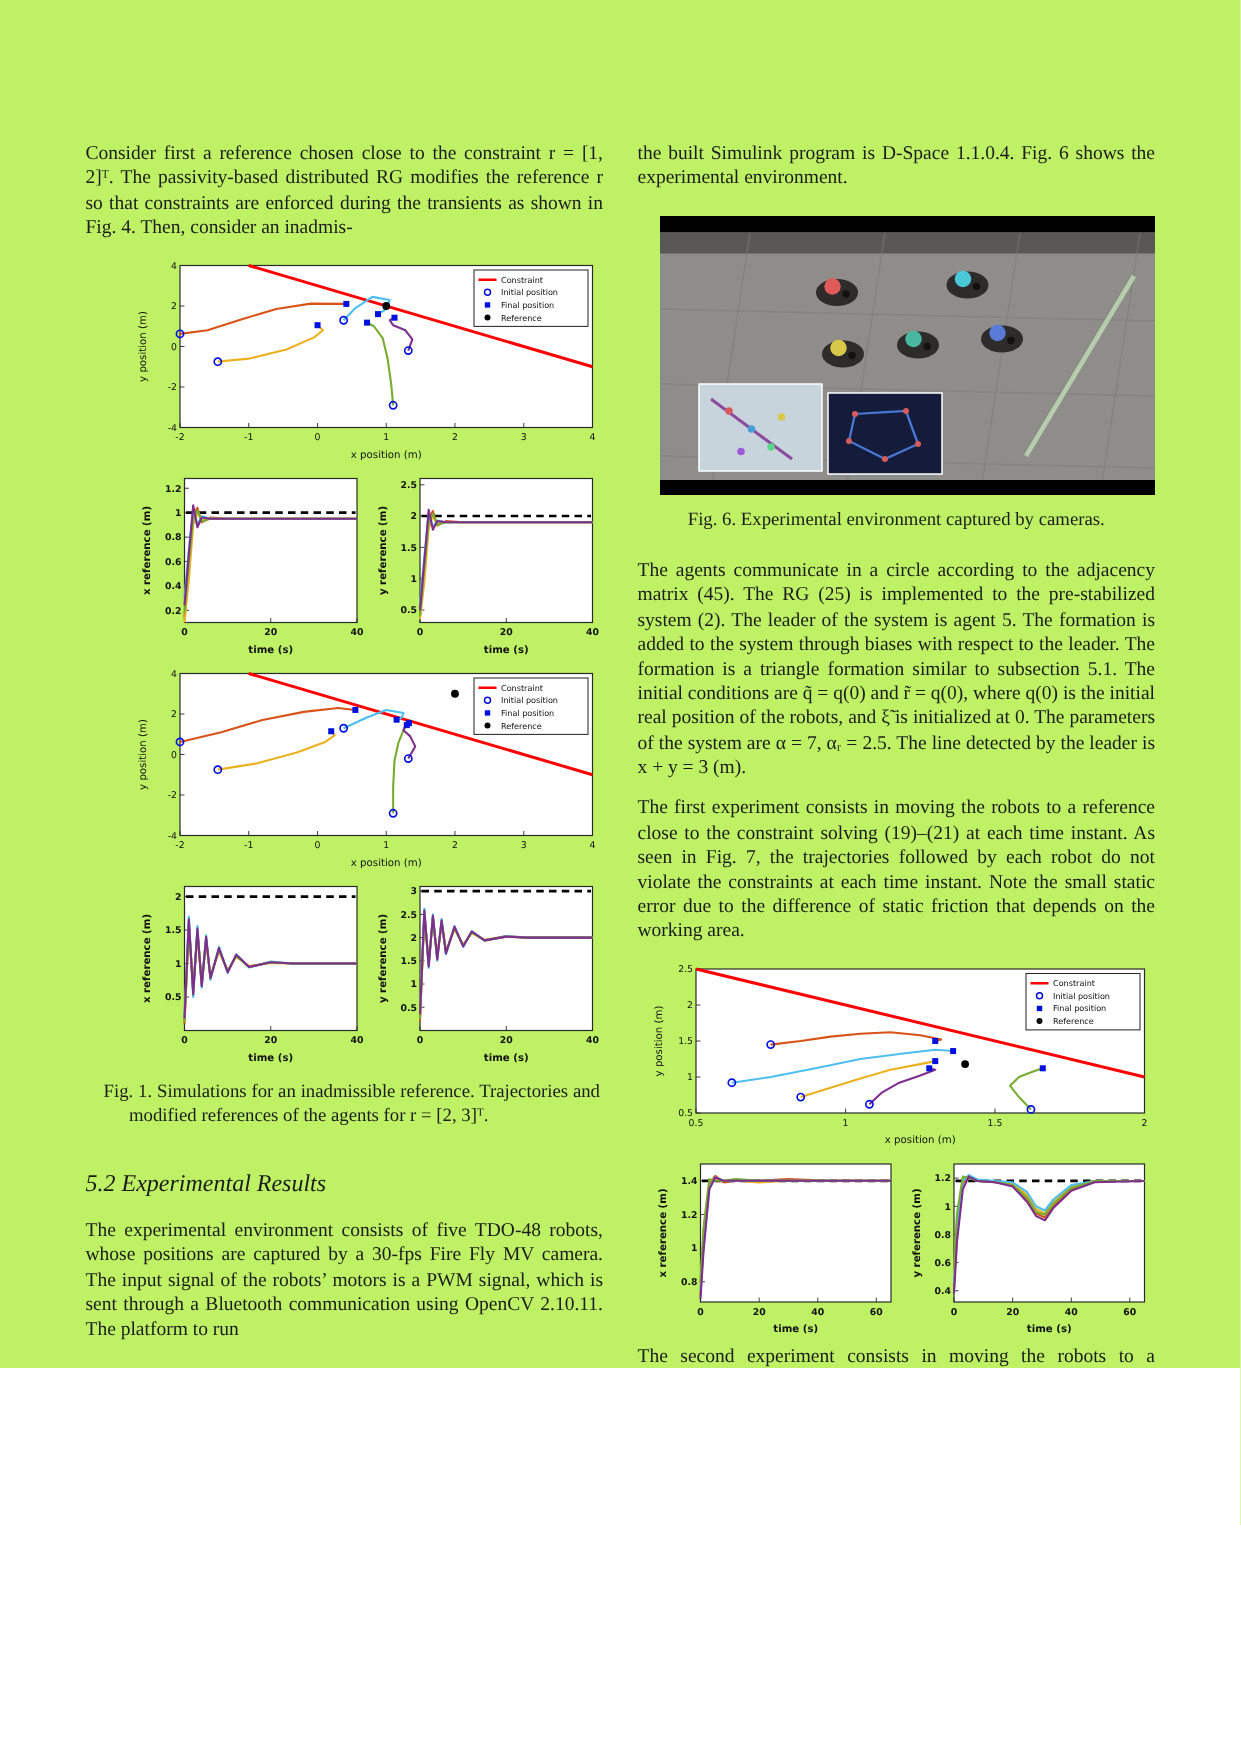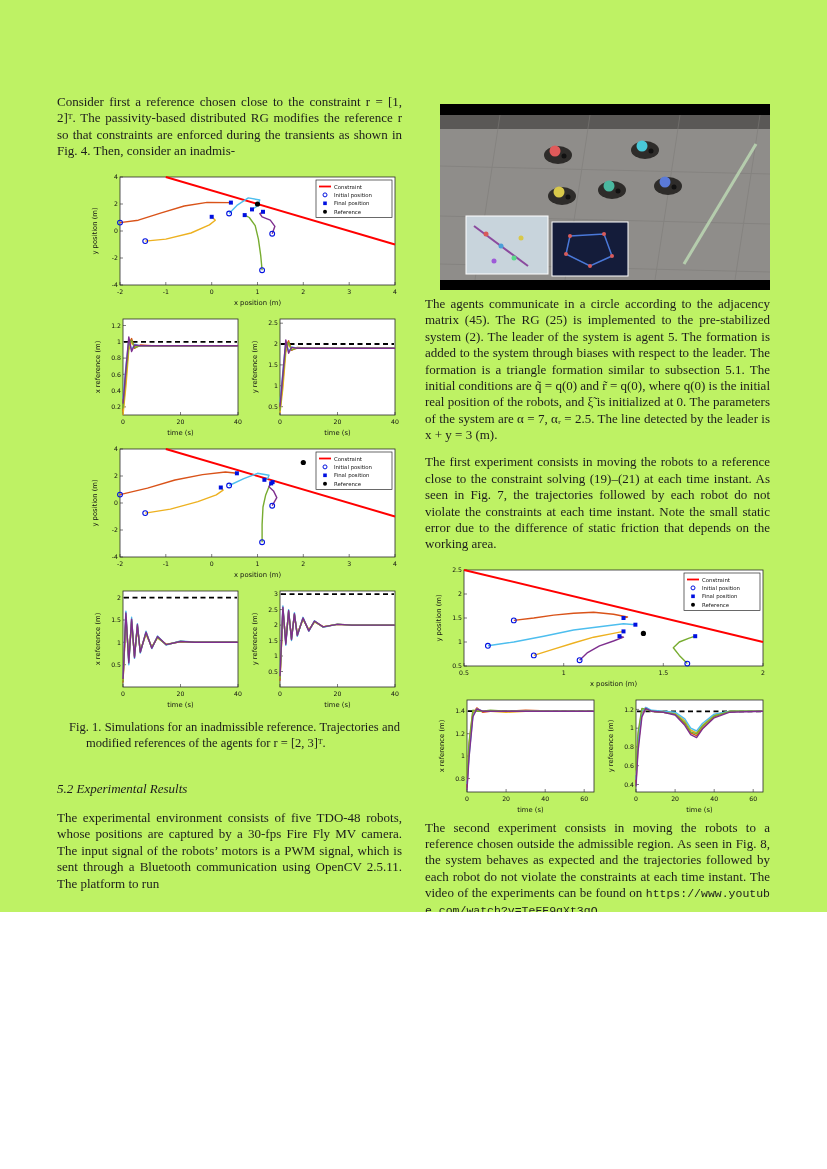--- a/index.html
+++ b/index.html
@@ -3,26 +3,26 @@
 <meta charset="utf-8">
 <style>
   html,body{margin:0;padding:0;background:#ffffff;}
   .page{position:relative;width:827px;height:912px;background:#bef264;overflow:hidden;
         font-family:"Liberation Serif","DejaVu Serif",serif;color:#1c1c1c;padding-left:36px;}
   .col{position:absolute;top:94px;width:345px;}
   .col-left{left:57px;}
   .col-right{left:425px;}
   p.body{font-size:13px;line-height:1.26;text-align:justify;margin:0 0 11px 0;}
   .fig{margin:4px 0 6px 0;display:flex;flex-direction:column;align-items:flex-end;}
-  .chart-row{display:flex;gap:5px;margin-top:6px;}
+  .chart-row{display:flex;gap:5px;margin-top:6px;font-weight:bold;}
   .chart{line-height:0;}
   .caption{font-size:12.5px;line-height:1.3;margin:10px 2px 12px 12px;padding-left:17px;
            text-indent:-17px;text-align:justify;align-self:stretch;}
   .caption.center{text-align:center;padding-left:0;text-indent:0;margin:8px 0 12px 0;}
-  h3.subsec{font-size:13px;font-style:italic;font-weight:normal;margin:18px 0 13px 0;}
+  h3.subsec{font-size:16px;font-style:italic;font-weight:normal;margin:18px 0 13px 0;}
   .mono{font-family:"Liberation Mono","DejaVu Sans Mono",monospace;font-size:11.5px;
         color:#1c1c1c;text-decoration:none;word-break:break-all;}
   .photo{line-height:0;margin:6px 0 0 0;}
 </style>
 </head>
 <body>
 
 <div class="page">
 
   <div class="col col-left">
@@ -255,24 +255,25 @@
               <polyline fill="none" stroke="#7e2f8e" stroke-width="1.4" stroke-linejoin="round" points="30.0,91.2 32.9,22.1 35.8,59.3 38.6,25.5 41.5,54.6 44.4,28.6 47.3,50.6 53.0,32.9 58.8,45.9 64.5,36.0 73.1,41.9 87.5,39.4 101.9,40.1 145.0,40.1"></polyline>
               <text x="87.5" y="122" font-size="6.8" text-anchor="middle" fill="#111">time (s)</text>
               <text transform="translate(7,54) rotate(-90)" font-size="6.8" text-anchor="middle" fill="#111">y reference (m)</text>
             </svg></div>
       </div>
       <figcaption class="caption">Fig. 1. Simulations for an inadmissible reference. Trajectories and modified references of the agents for r = [2, 3]ᵀ.</figcaption>
     </figure>
 
     <h3 class="subsec">5.2 Experimental Results</h3>
 
-    <p class="body">The experimental environment consists of five TDO-48 robots, whose positions are captured by a 30-fps Fire Fly MV camera. The input signal of the robots’ motors is a PWM signal, which is sent through a Bluetooth communication using OpenCV 2.5.11. The platform to run</p>
+    <p class="body">The experimental environment consists of five TDO-48 robots, whose positions are captured by a 30-fps Fire Fly MV camera. The input signal of the robots’ motors is a PWM signal, which is sent through a Bluetooth communication using OpenCV 2.10.11. The platform to run</p>
   </div>
 
   <div class="col col-right">
+    <p class="body">the built Simulink program is D-Space 1.1.0.4. Fig. 6 shows the experimental environment.</p>
 
     <figure class="fig">
       <div class="photo" id="fig6-photo"><svg width="330" height="186" viewBox="0 0 330 186" xmlns="http://www.w3.org/2000/svg">
             <rect width="330" height="186" fill="#000000"></rect>
             <rect x="0" y="11" width="330" height="165" fill="#8f8d8a"></rect>
             <rect x="0" y="11" width="330" height="14" fill="#5a5856"></rect>
             <g stroke="#7d7b78" stroke-width="1" opacity="0.55">
               <line x1="60" y1="11" x2="35" y2="176"></line>
               <line x1="150" y1="11" x2="125" y2="176"></line>
               <line x1="240" y1="11" x2="215" y2="176"></line>
@@ -305,20 +306,21 @@
             <circle cx="74" cy="154" r="2.5" fill="#5ad88a"></circle>
             <circle cx="54" cy="157" r="2.5" fill="#9e5ad8"></circle>
             <rect x="112" y="118" width="76" height="54" fill="#141c3a" stroke="#ffffff" stroke-width="1"></rect>
             <polygon points="130,132 164,130 172,152 150,162 126,150" fill="none" stroke="#4a78d8" stroke-width="1.5"></polygon>
             <circle cx="130" cy="132" r="2" fill="#d85a5a"></circle>
             <circle cx="164" cy="130" r="2" fill="#d85a5a"></circle>
             <circle cx="172" cy="152" r="2" fill="#d85a5a"></circle>
             <circle cx="150" cy="162" r="2" fill="#d85a5a"></circle>
             <circle cx="126" cy="150" r="2" fill="#d85a5a"></circle>
           </svg></div>
+      <figcaption class="caption center">Fig. 6. Experimental environment captured by cameras.</figcaption>
     </figure>
 
     <p class="body">The agents communicate in a circle according to the adjacency matrix (45). The RG (25) is implemented to the pre-stabilized system (2). The leader of the system is agent 5. The formation is added to the system through biases with respect to the leader. The formation is a triangle formation similar to subsection 5.1. The initial conditions are q̃ = q(0) and r̃ = q(0), where q(0) is the initial real position of the robots, and ξ̃ is initialized at 0. The parameters of the system are α = 7, αᵣ = 2.5. The line detected by the leader is x + y = 3 (m).</p>
     <p class="body">The first experiment consists in moving the robots to a reference close to the constraint solving (19)–(21) at each time instant. As seen in Fig. 7, the trajectories followed by each robot do not violate the constraints at each time instant. Note the small static error due to the difference of static friction that depends on the working area.</p>
 
     <figure class="fig">
       <div class="chart"><svg width="336" height="124" viewBox="0 0 336 124" xmlns="http://www.w3.org/2000/svg" font-family="DejaVu Sans, sans-serif">
             <rect x="30" y="6" width="299" height="96" fill="#ffffff" stroke="#2a2a2a" stroke-width="0.8"></rect>
             <line x1="30.0" y1="102" x2="30.0" y2="99" stroke="#2a2a2a" stroke-width="0.6"></line>
             <text x="30.0" y="110.5" font-size="6.2" text-anchor="middle" fill="#111">0.5</text>

